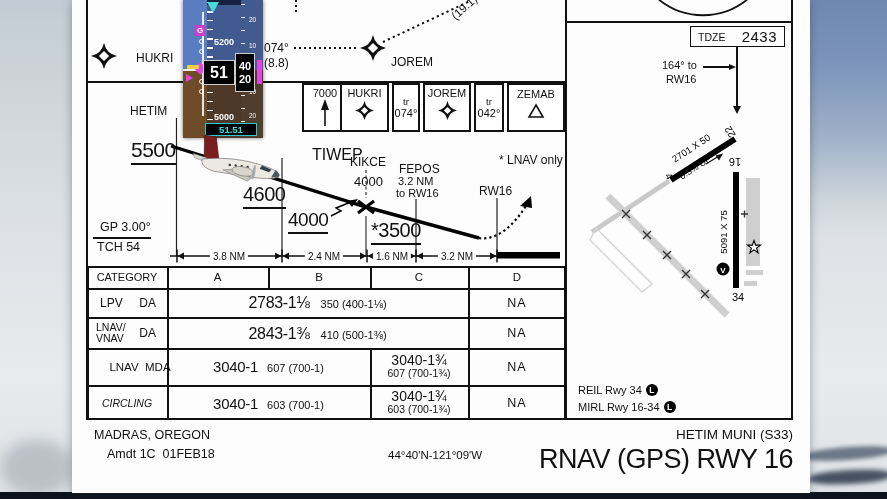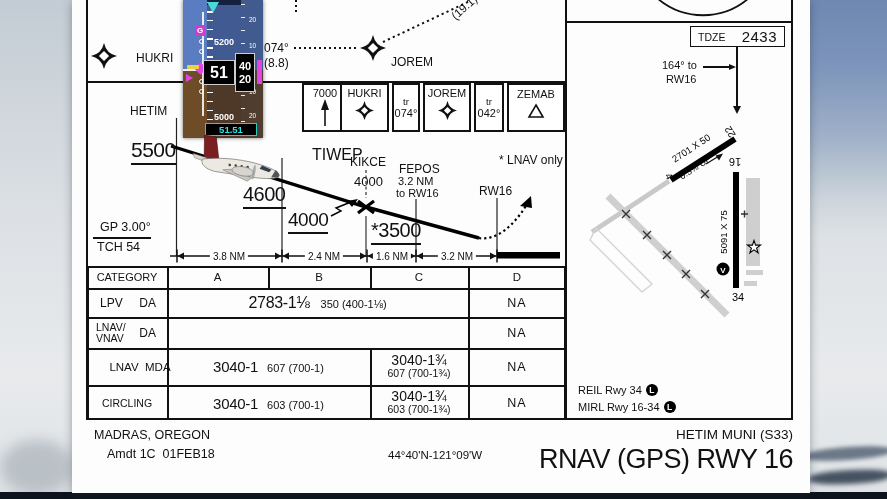--- a/index.html
+++ b/index.html
@@ -190,34 +190,38 @@
   </div>
   <div class="mincell na" style="left:468px;top:288px;width:98px;height:29px;">NA</div>
 
   <div class="mincell" style="left:89px;top:318px;width:76px;height:30px;justify-content:space-between;padding:0 9px 0 7px;">
     <span style="font-size:10.5px;line-height:1.05;text-align:left;">
       <span style="display:block;">LNAV/</span>
       <span style="display:block;">VNAV</span>
     </span>
     <span style="font-size:12px;">DA</span>
   </div>
+  <div class="mincell" style="left:167px;top:317px;width:301px;height:31px;gap:11px;align-items:baseline;padding-top:8px;">
+    <span class="minmain">2843-1⅜</span>
+    <span class="minsub">410 (500-1⅜)</span>
+  </div>
   <div class="mincell na" style="left:468px;top:317px;width:98px;height:31px;">NA</div>
 
   <div class="mincell pre" style="left:89px;top:350px;width:76px;height:34px;font-size:11.5px;">LNAV  MDA</div>
   <div class="mincell" style="left:167px;top:348px;width:203px;height:37px;gap:9px;align-items:baseline;padding-top:10px;">
     <span class="minmain" style="font-size:15px;">3040-1</span>
     <span class="minsub">607 (700-1)</span>
   </div>
   <div class="mincell" style="left:370px;top:348px;width:98px;height:37px;flex-direction:column;line-height:1.1;">
     <span style="font-size:14px;">3040-1¾</span>
     <span style="font-size:10.5px;">607 (700-1¾)</span>
   </div>
   <div class="mincell na" style="left:468px;top:348px;width:98px;height:37px;">NA</div>
 
-  <div class="mincell" style="left:89px;top:387px;width:76px;height:31px;font-size:10.5px;">CIRCLING</div>
+  <div class="mincell" style="left:89px;top:387px;width:76px;height:31px;font-size:10.5px;font-style:italic;">CIRCLING</div>
   <div class="mincell" style="left:167px;top:385px;width:203px;height:35px;gap:9px;align-items:baseline;padding-top:10px;">
     <span class="minmain" style="font-size:15px;">3040-1</span>
     <span class="minsub">603 (700-1)</span>
   </div>
   <div class="mincell" style="left:370px;top:385px;width:98px;height:35px;flex-direction:column;line-height:1.1;">
     <span style="font-size:14px;">3040-1¾</span>
     <span style="font-size:10.5px;">603 (700-1¾)</span>
   </div>
   <div class="mincell na" style="left:468px;top:385px;width:98px;height:35px;">NA</div>
 

